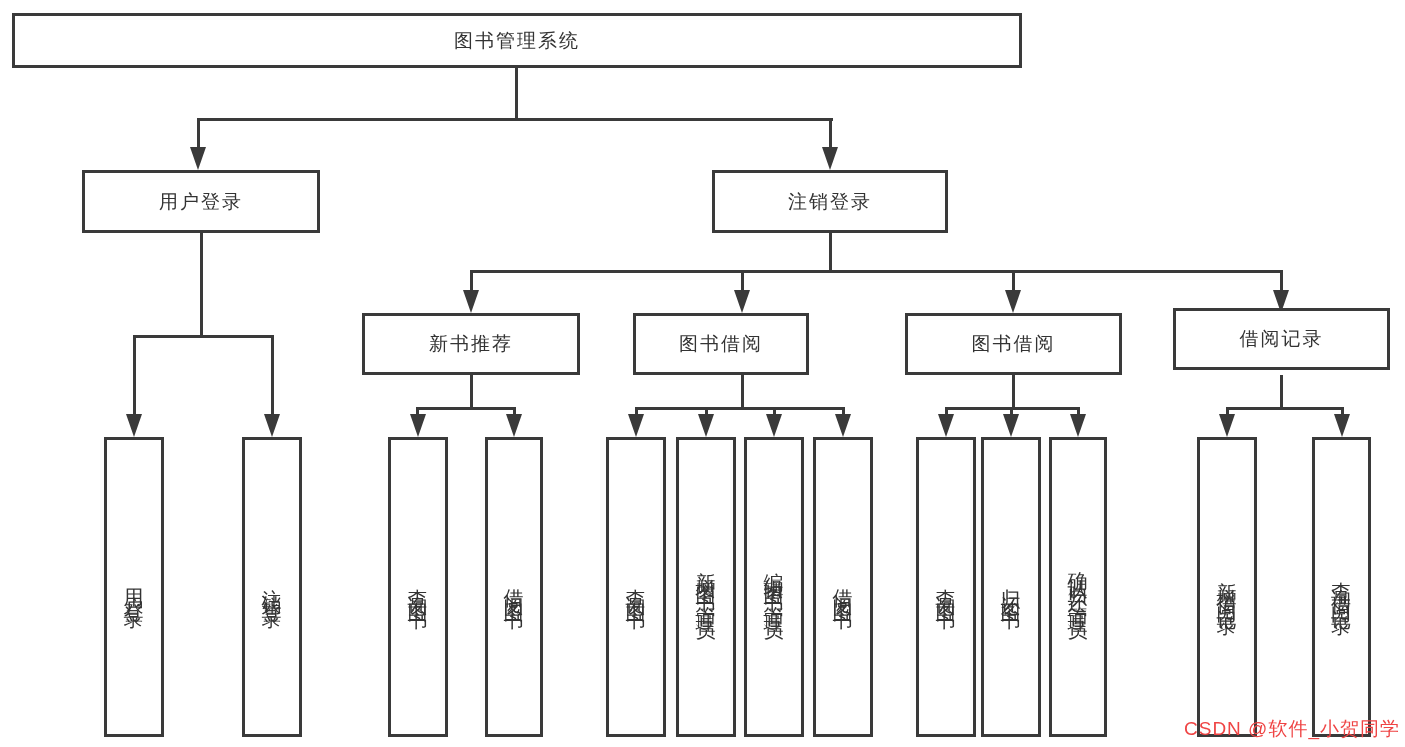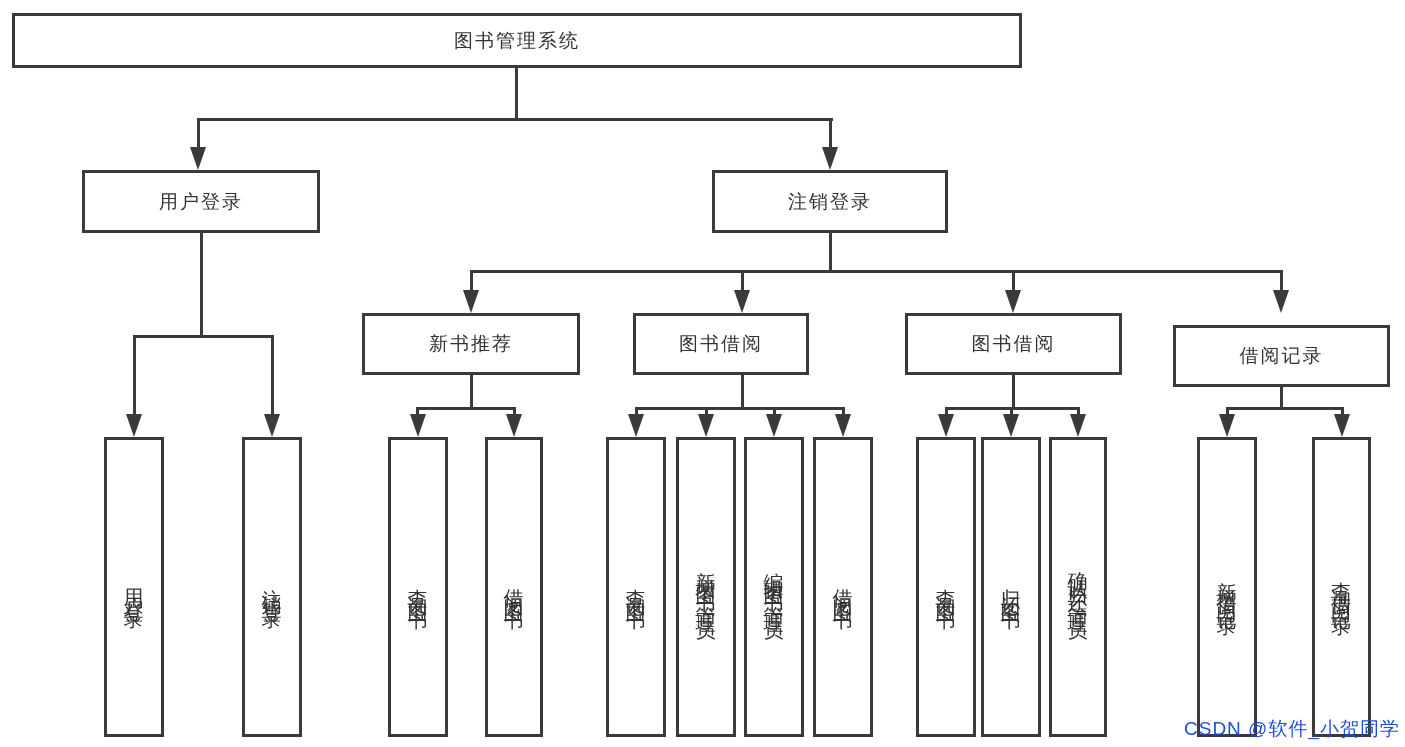--- a/index.html
+++ b/index.html
@@ -13,21 +13,21 @@
   
   .ar{position:absolute;display:block;width:0;height:0;
       border-left:8px solid transparent;border-right:8px solid transparent;
       border-top:23px solid #3a3a3a;}
   
   .bx{position:absolute;background:#ffffff;border:3px solid #3a3a3a;
       display:flex;align-items:center;justify-content:center;box-sizing:border-box;}
   .hb .lb{font-size:19px;letter-spacing:2px;white-space:nowrap;}
   .vb{top:437px;height:300px;}
   .vb .lb{writing-mode:vertical-rl;font-size:20px;letter-spacing:7px;line-height:1;}
-  .watermark{position:absolute;left:1184px;top:716px;font-size:19px;color:#1d4ed8;
+  .watermark{position:absolute;left:1184px;top:716px;font-size:19px;color:#ef4444;
       letter-spacing:1px;white-space:nowrap;}
 </style>
 </head>
 <body>
 
 <div class="canvas">
 
   <i class="vl" style="left:515px;top:68px;height:50px"></i>
   <i class="hl" style="left:197px;top:118px;width:636px"></i>
   <i class="vl" style="left:197px;top:118px;height:32px"></i>
@@ -100,21 +100,21 @@
 
   <div class="bx hb" style="left:362px;top:313px;width:218px;height:62px">
     <span class="lb">新书推荐</span>
   </div>
   <div class="bx hb" style="left:633px;top:313px;width:176px;height:62px">
     <span class="lb">图书借阅</span>
   </div>
   <div class="bx hb" style="left:905px;top:313px;width:217px;height:62px">
     <span class="lb">图书借阅</span>
   </div>
-  <div class="bx hb" style="left:1173px;top:325px;width:217px;height:62px">
+  <div class="bx hb" style="left:1173px;top:308px;width:217px;height:62px">
     <span class="lb">借阅记录</span>
   </div>
 
   <div class="bx vb" style="left:104px;width:60px">
     <span class="lb">用户登录</span>
   </div>
   <div class="bx vb" style="left:242px;width:60px">
     <span class="lb">注销登录</span>
   </div>
 

